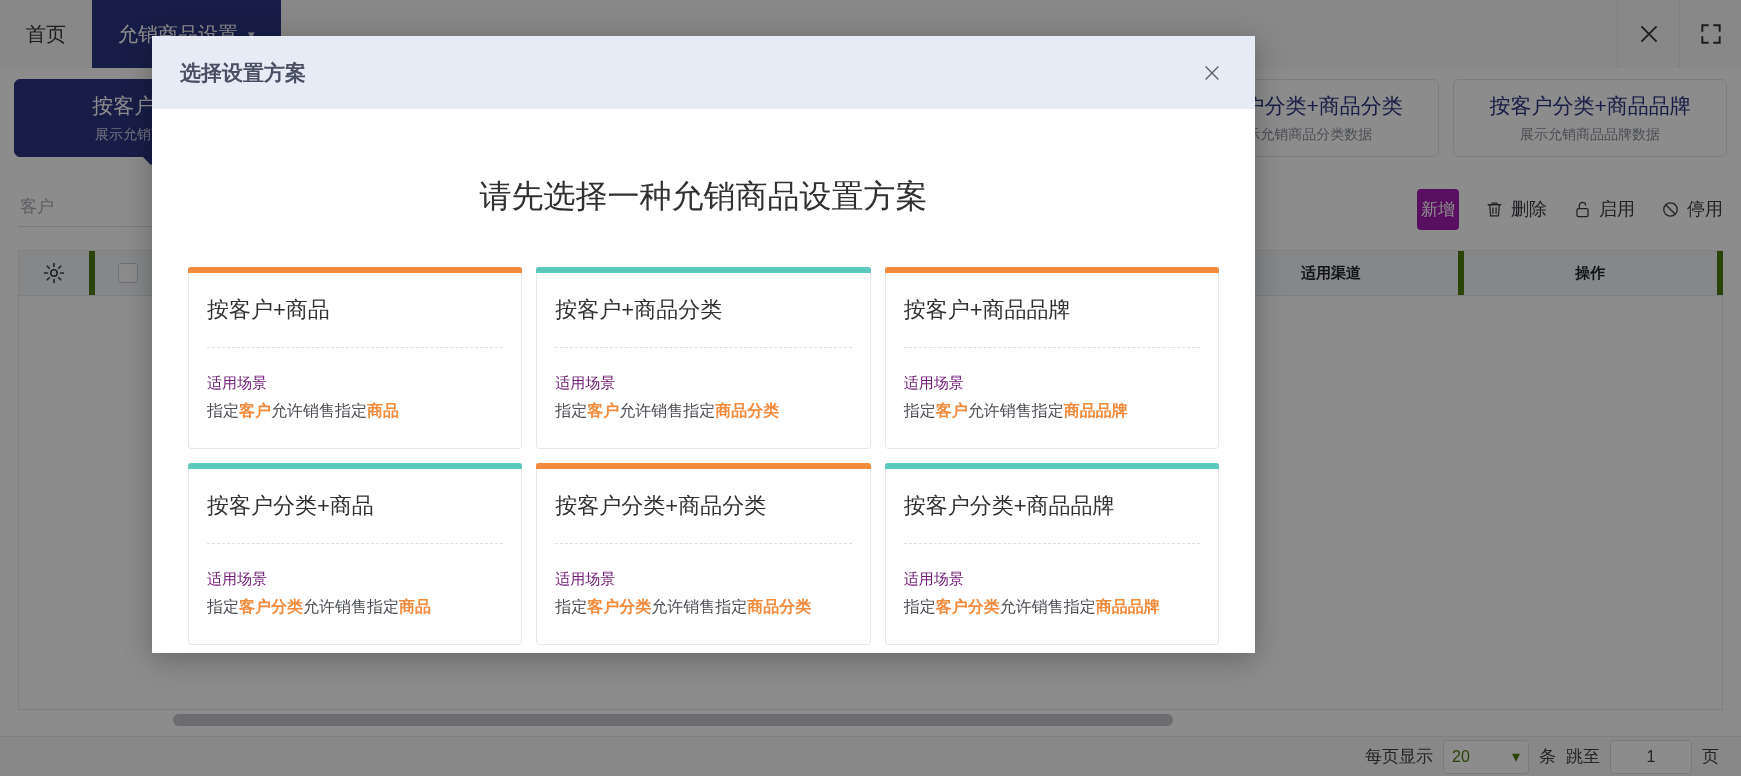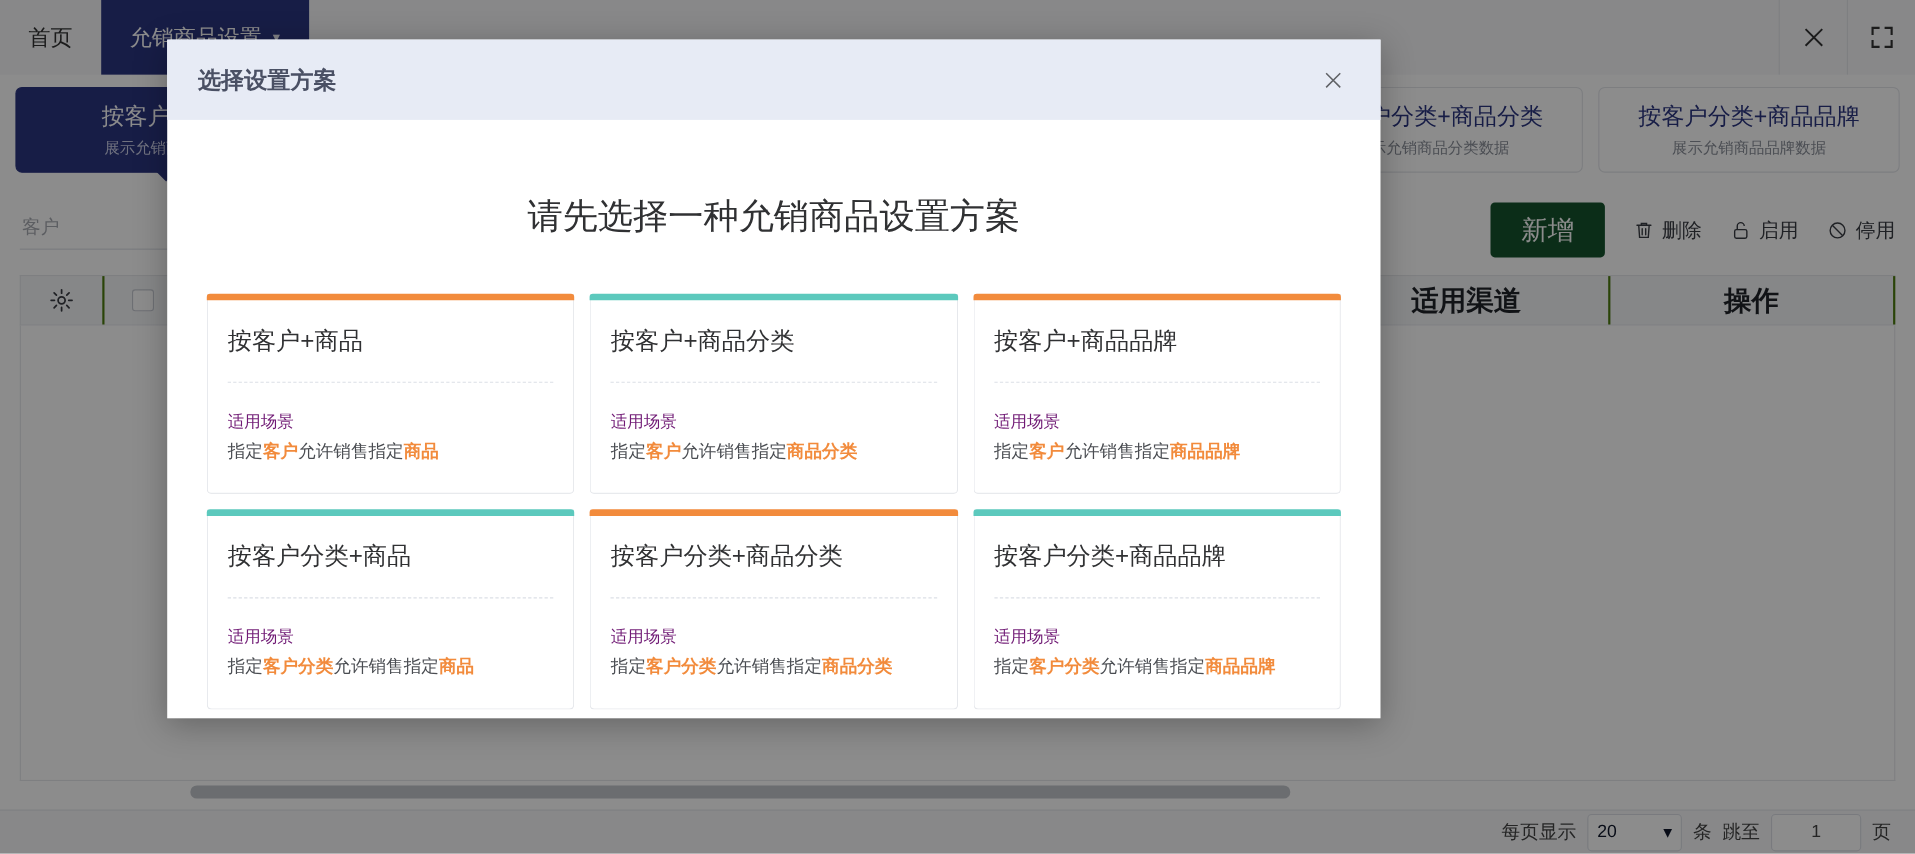--- a/index.html
+++ b/index.html
@@ -83,42 +83,42 @@
   }
   .filter-field {
     width: 250px;
     border-bottom: 1px solid #dcdfe6;
     padding: 4px 2px 8px 2px;
     font-size: 17px; color: #a8abb2;
   }
   .filter-spacer { flex: 1; }
   .act-btns { display: flex; align-items: center; gap: 26px; }
   .btn-primary {
-    background: #14532d; color: #fff;
-    font-size: 24px; padding: 9px 28px; border-radius: 4px;
+    background: #a21caf; color: #fff;
+    font-size: 17px; padding: 9px 4px; border-radius: 4px;
     border: none; cursor: pointer;
     font-family: inherit;
   }
   .act-item {
     display: flex; align-items: center; gap: 7px;
     font-size: 18px; color: #3a3d44; cursor: pointer;
   }
   .act-item svg { width: 19px; height: 19px; }
 
   
   .table-wrap { position: absolute; top: 250px; left: 18px; right: 18px; bottom: 66px; }
   .thead {
     height: 46px; background: #f5f6f8;
     border: 1px solid #e6e8ec; border-right: none;
     display: flex; align-items: stretch;
   }
   .th {
     display: flex; align-items: center; justify-content: center;
-    border-right: 2px solid #4d7c0f;
-    font-size: 25px; color: #1f2329; font-weight: bold;
+    border-right: 6px solid #4d7c0f;
+    font-size: 15px; color: #1f2329; font-weight: bold;
     white-space: nowrap;
   }
   .th.gear { width: 76px; }
   .th.check { width: 72px; }
   .th-flex { flex: 1 1 0; }
   .chk-box {
     width: 20px; height: 20px; border: 1px solid #c8ccd4;
     border-radius: 3px; background: #fff;
   }
   .gear-ic { width: 24px; height: 24px; }
@@ -140,21 +140,21 @@
     background: #f7f8fa;
     border-top: 1px solid #e6e8ec;
     display: flex; align-items: center; justify-content: flex-end;
     gap: 10px; padding: 0 22px;
     font-size: 17px; color: #444;
   }
   .pg-label { white-space: nowrap; }
   .pg-select {
     min-width: 86px; height: 34px; border: 1px solid #dcdfe6; border-radius: 4px;
     background: #fff; display: flex; align-items: center; justify-content: space-between;
-    padding: 0 8px; font-size: 16px; color: #0f172a;
+    padding: 0 8px; font-size: 16px; color: #4d7c0f;
   }
   .pg-input {
     width: 82px; height: 34px; border: 1px solid #dcdfe6; border-radius: 4px;
     background: #fff; display: flex; align-items: center; justify-content: center;
     font-size: 16px; color: #444;
   }
 
   
   .dimmer {
     position: absolute; inset: 0;

